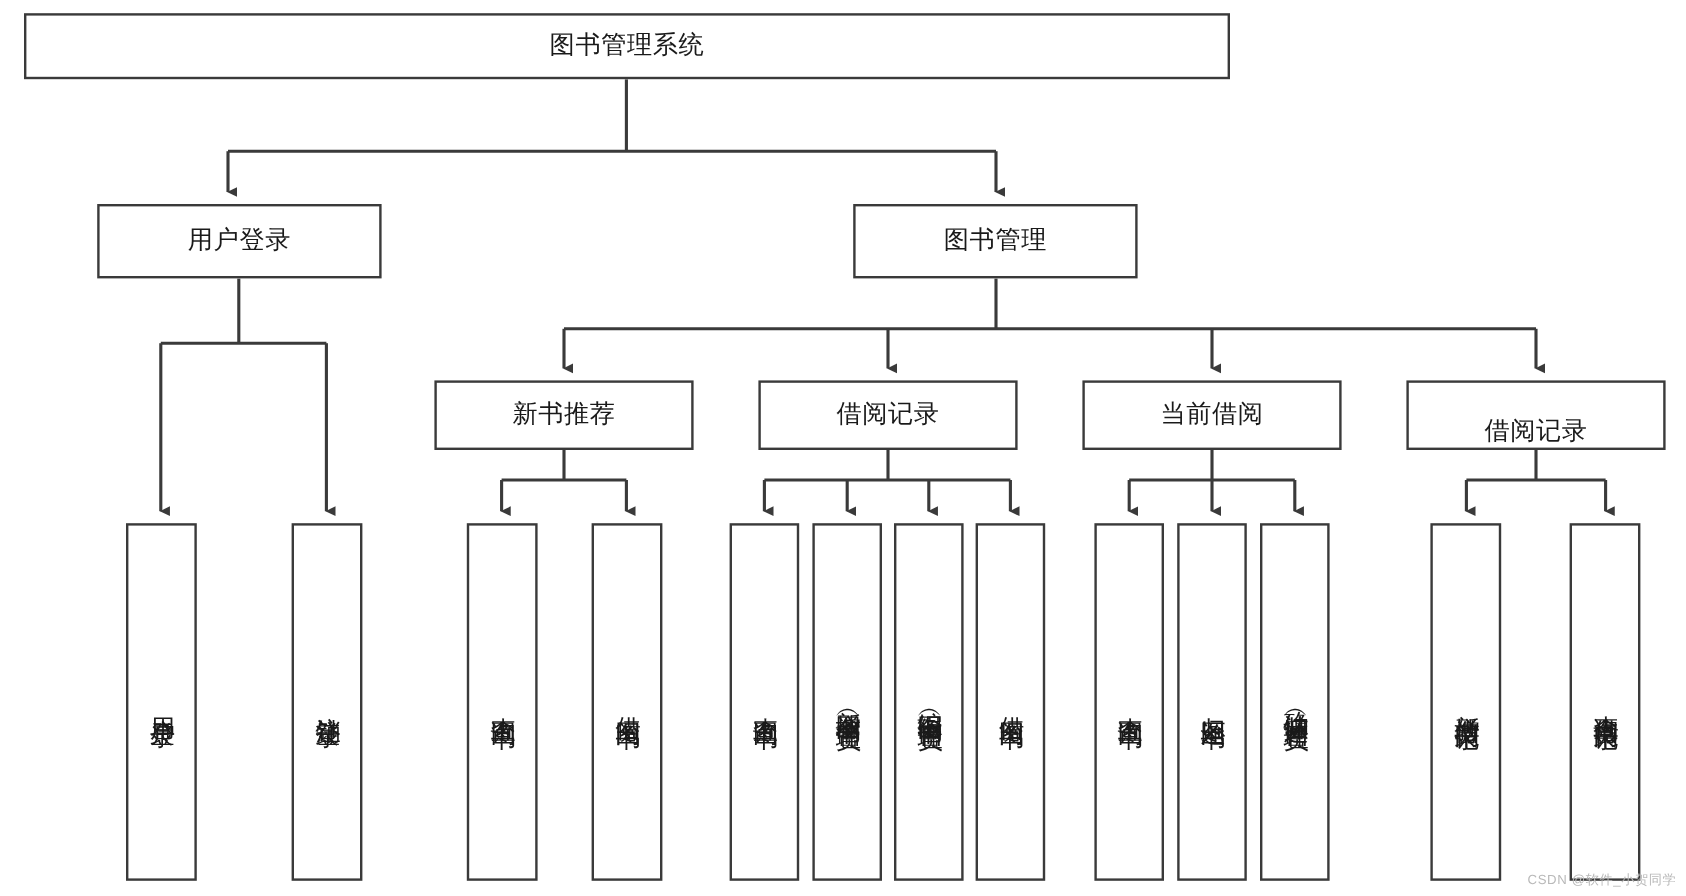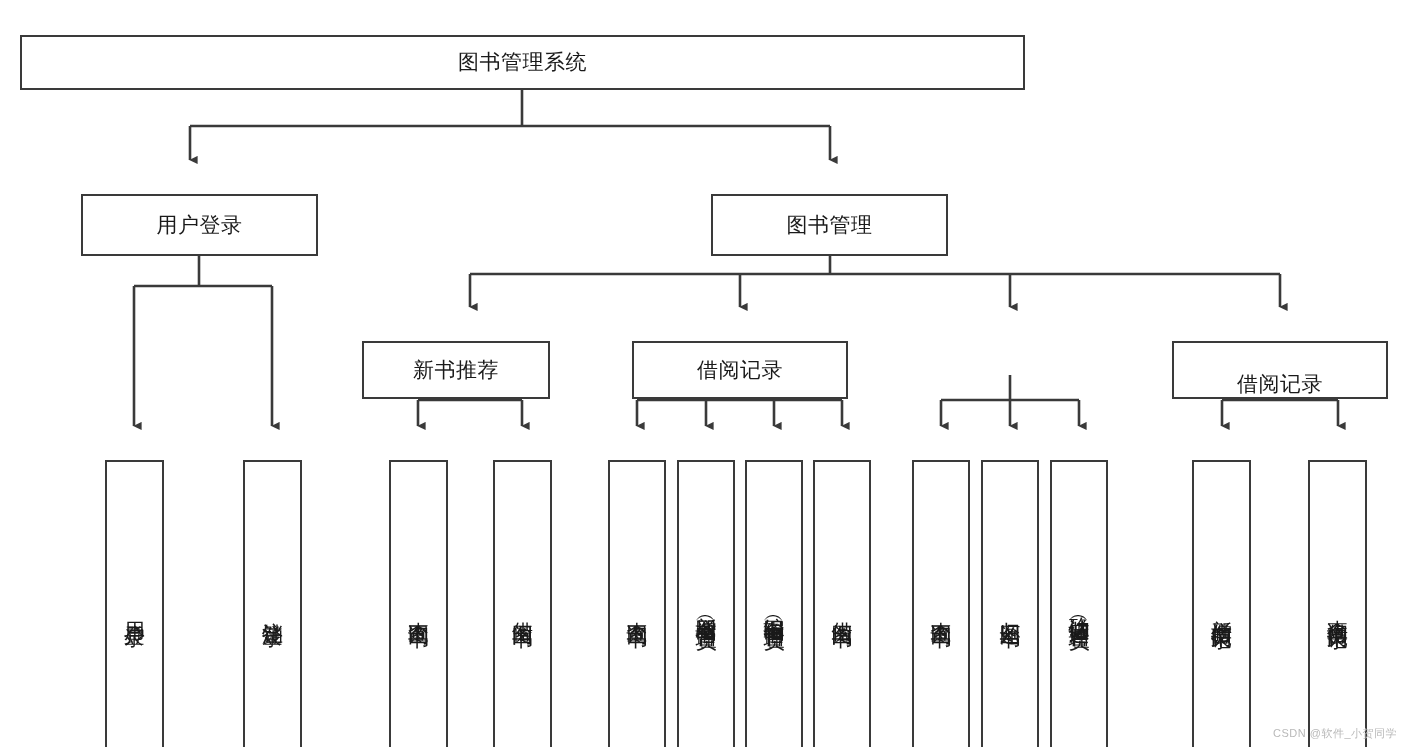--- a/index.html
+++ b/index.html
@@ -29,21 +29,20 @@
     position: absolute;
     box-sizing: border-box;
     border: 2px solid #3a3a3a;
     background: #ffffff;
     color: #1a1a1a;
     display: flex;
     align-items: center;
     justify-content: center;
     text-align: center;
     z-index: 2;
-    margin-top: 24px;
   }
   .node-label {
     display: block;
     line-height: 1.18;
     letter-spacing: 0.5px;
   }
   .node.horizontal .node-label {
     font-size: 21px;
     writing-mode: horizontal-tb;
   }
@@ -129,25 +128,28 @@
     <span class="node-label">图书管理系统</span>
   </div>
 
   <div class="node horizontal" style="left:81px; top:170px; width:237px; height:62px;">
     <span class="node-label">用户登录</span>
   </div>
   <div class="node horizontal" style="left:711px; top:170px; width:237px; height:62px;text-align:right;">
     <span class="node-label">图书管理</span>
   </div>
 
-  <div class="node horizontal" style="left:362px; top:317px; width:188px; height:58px;">
+  <div class="node horizontal" style="left:362px; top:317px; width:216px; height:58px;">
     <span class="node-label">新书推荐</span>
   </div>
   <div class="node horizontal" style="left:632px; top:317px; width:216px; height:58px;">
     <span class="node-label">借阅记录</span>
+  </div>
+  <div class="node horizontal" style="left:902px; top:317px; width:216px; height:58px;">
+    <span class="node-label">当前借阅</span>
   </div>
   <div class="node horizontal" style="left:1172px; top:317px; width:216px; height:58px;align-items:flex-end;">
     <span class="node-label">借阅记录</span>
   </div>
 
   <div class="node vertical" style="left:105px; top:436px; width:59px; height:298px;">
     <span class="node-label">用户登录</span>
   </div>
   <div class="node vertical" style="left:243px; top:436px; width:59px; height:298px;">
     <span class="node-label">注销登录</span>

